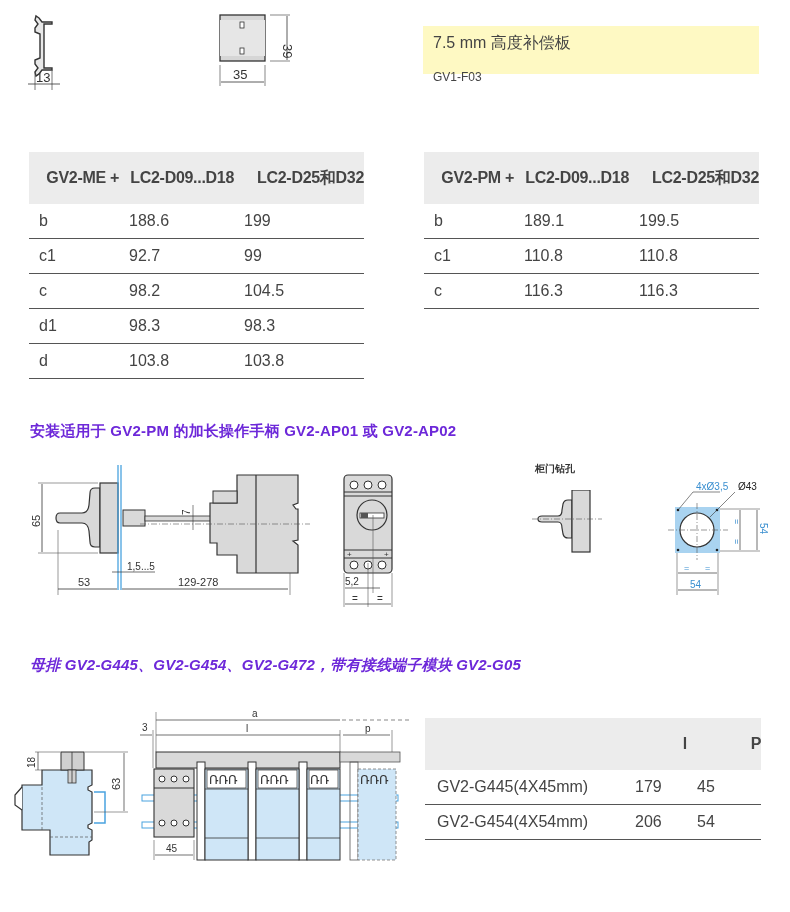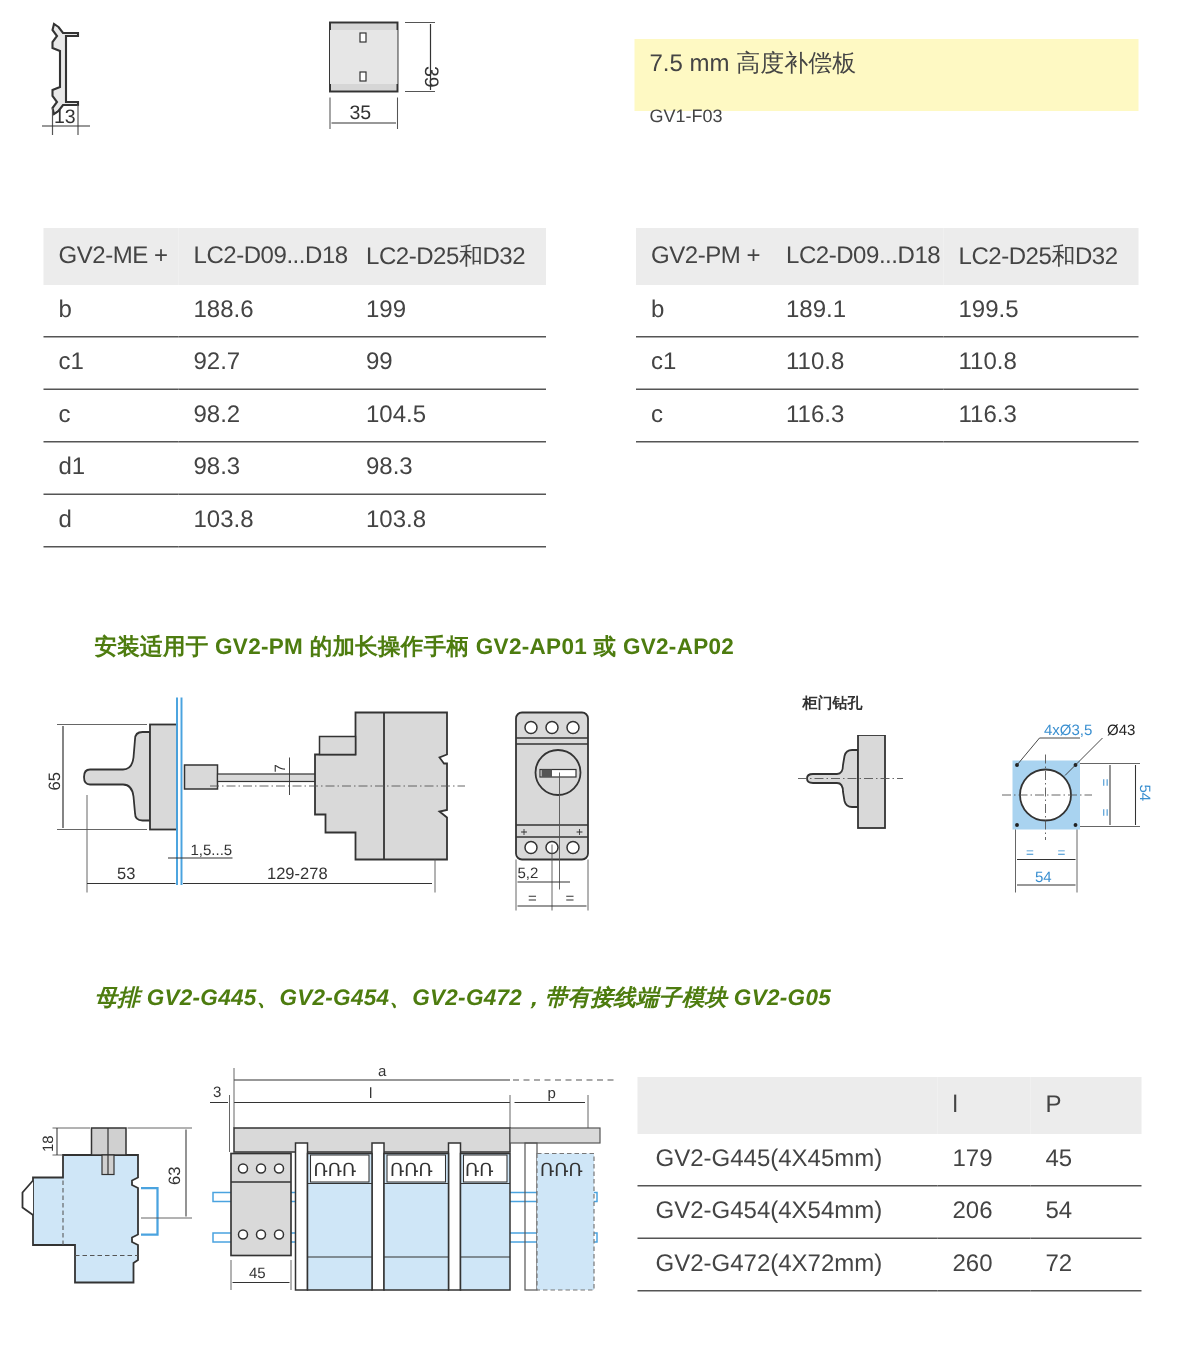--- a/index.html
+++ b/index.html
@@ -1,22 +1,22 @@
 <!DOCTYPE html>
 <html><head>
 <meta charset="utf-8">
 <style>
   html,body{margin:0;padding:0;background:#fff;}
   body{width:790px;height:912px;position:relative;overflow:hidden;font-family:"Liberation Sans","DejaVu Sans",sans-serif;color:#333;}
   .abs{position:absolute;}
   .hdr-box{background:#fef9c3;height:48px;line-height:34px;padding-left:10px;font-size:16px;color:#444;}
   table.dt{border-collapse:collapse;position:absolute;font-size:16px;color:#444;}
-  table.dt th{background:#ececec;font-weight:normal;text-align:left;height:38px;padding:0 0 0 10px;white-space:nowrap;letter-spacing:-0.3px;}
+  table.dt th{background:#ececec;font-weight:bold;text-align:right;height:52px;padding:0 0 0 10px;white-space:nowrap;letter-spacing:-0.3px;}
   table.dt td{height:34px;padding:0 0 0 10px;border-bottom:1px solid #555;white-space:nowrap;}
-  .green-title{position:absolute;color:#4d7c0f;font-weight:bold;font-size:15px;letter-spacing:0.2px;white-space:nowrap;margin-left:33px;}
+  .green-title{position:absolute;color:#6d28d9;font-weight:bold;font-size:15px;letter-spacing:0.2px;white-space:nowrap;}
   svg text{font-family:"Liberation Sans","DejaVu Sans",sans-serif;}
 </style>
 </head>
 <body>
 
 <svg class="abs" style="left:20px;top:10px" width="50" height="80" viewBox="0 0 50 80">
   <path d="M19 8 L16 6 L15 10 L18 14 L15 18 L15 22 L20 24 L20 48 L15 50 L15 54 L18 58 L15 62 L16 66 L19 64 L22 60 L32 60 L32 58 L24 58 L24 14 L32 14 L32 12 L22 12 Z" fill="#e8e8e8" stroke="#333" stroke-width="1.4"></path>
   <line x1="15" y1="62" x2="15" y2="80" stroke="#555" stroke-width="0.8"></line>
   <line x1="32" y1="60" x2="32" y2="80" stroke="#555" stroke-width="0.8"></line>
   <line x1="8" y1="74" x2="40" y2="74" stroke="#333" stroke-width="0.8"></line>
@@ -306,19 +306,14 @@
     <tr>
         <td style="padding-left:12px">GV2-G445(4X45mm)</td>
         <td>179</td>
         <td>45</td>
       </tr>
     <tr>
         <td style="padding-left:12px">GV2-G454(4X54mm)</td>
         <td>206</td>
         <td>54</td>
       </tr>
-    <tr>
-        <td style="padding-left:12px">GV2-G472(4X72mm)</td>
-        <td>260</td>
-        <td>72</td>
-      </tr>
   </tbody>
 </table>
 
 </body></html>

